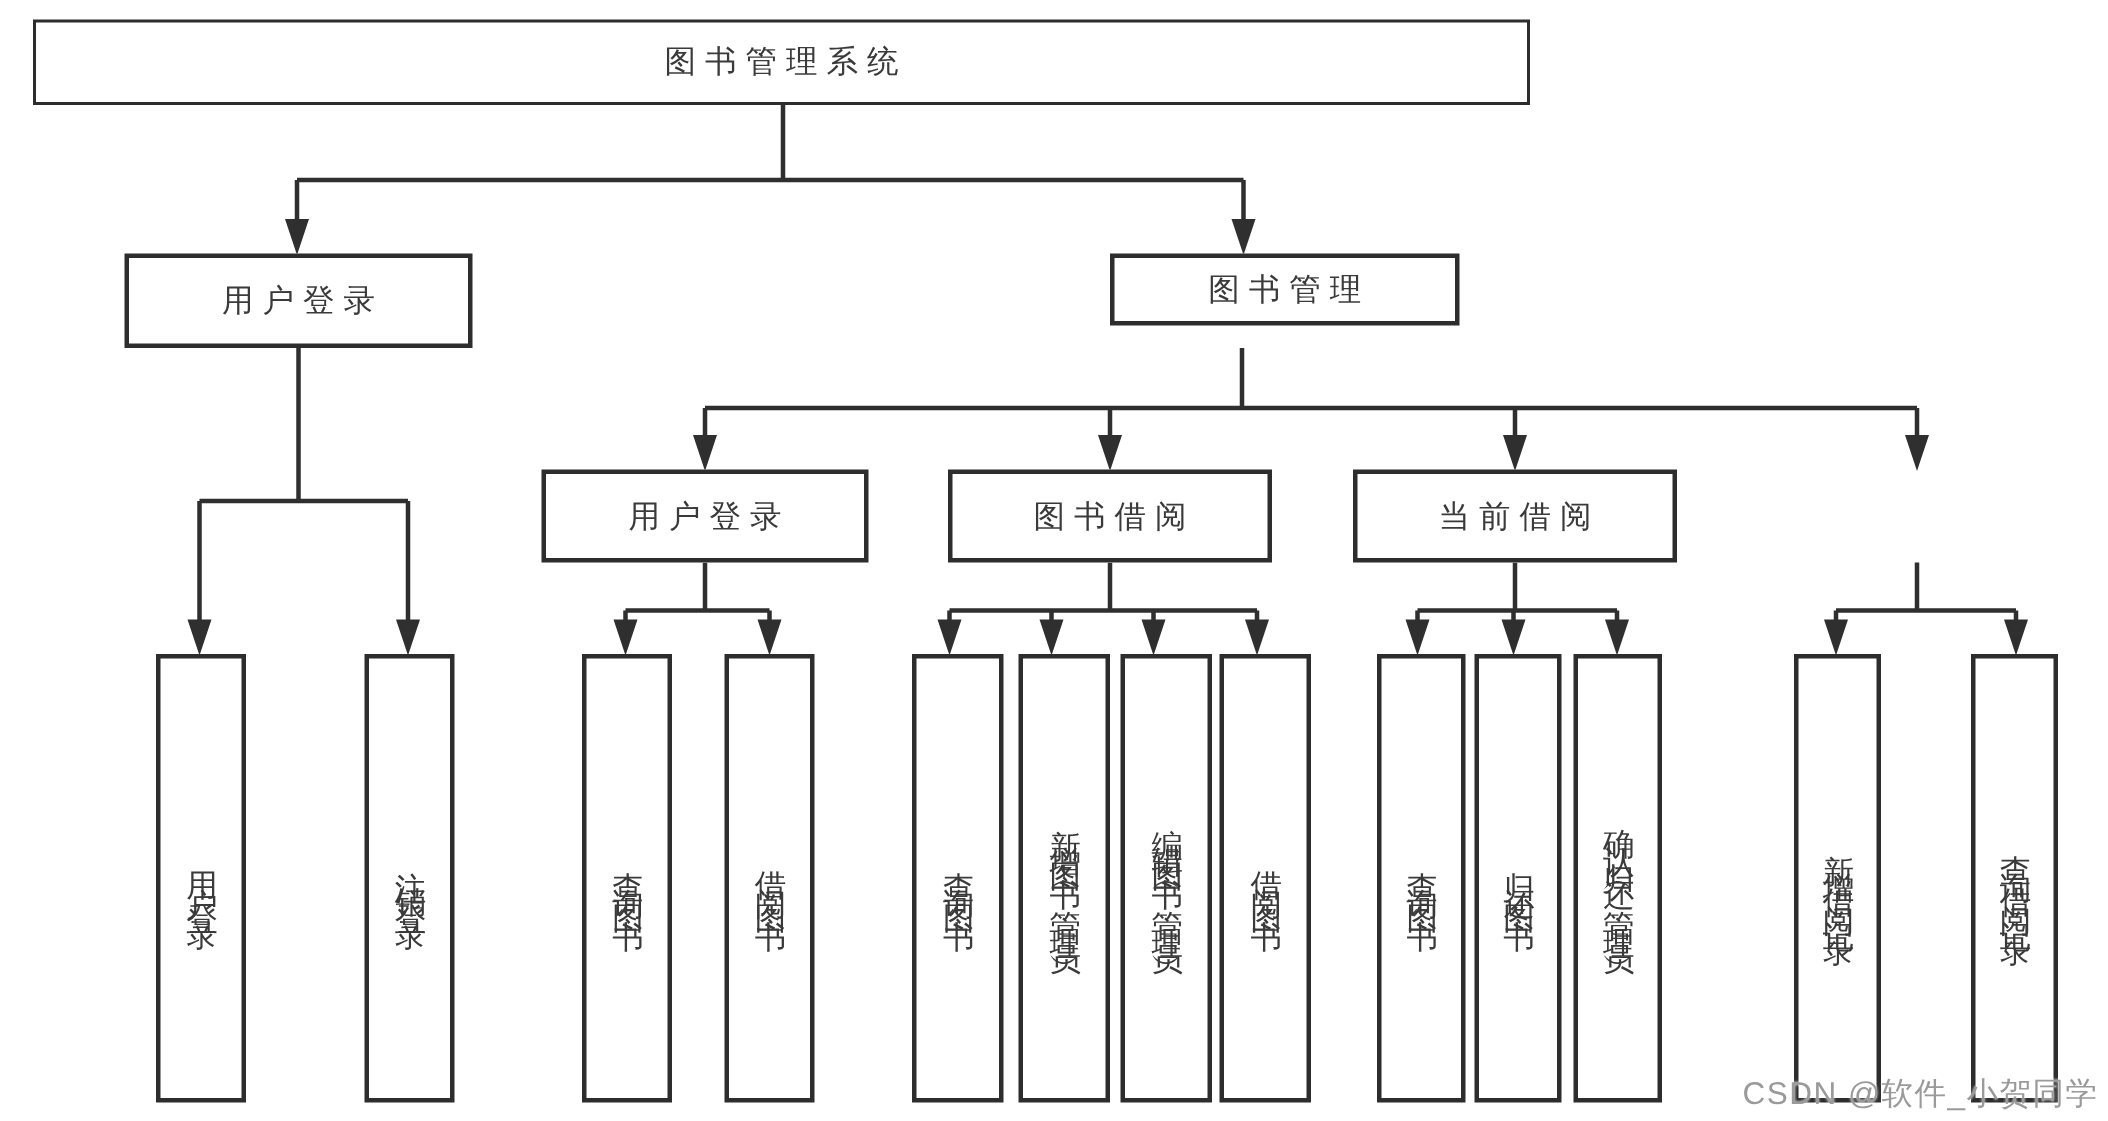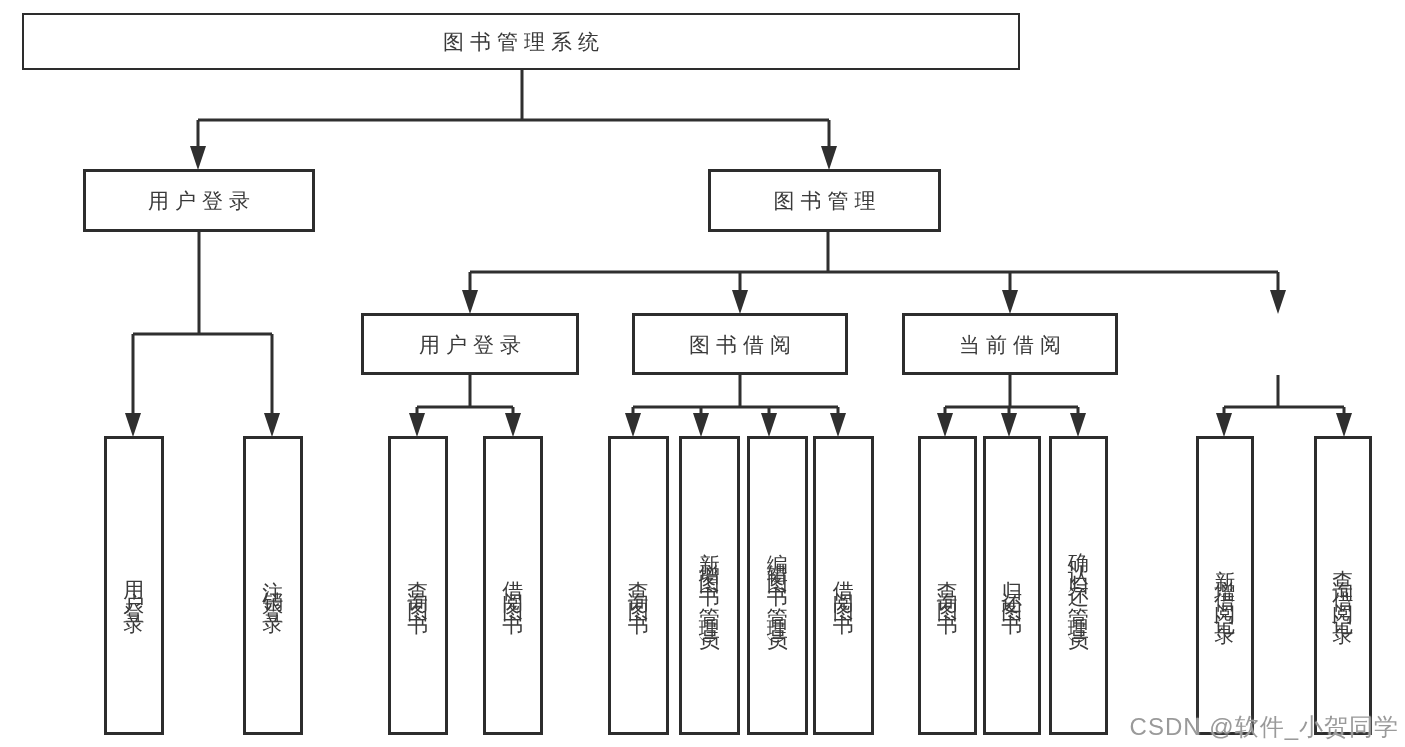--- a/index.html
+++ b/index.html
@@ -33,21 +33,21 @@
   .box.v span {
     writing-mode: vertical-rl;
     letter-spacing: 11px;
     line-height: 1.4;
     white-space: nowrap;
   }
   .watermark {
     position: absolute;
     right: 6px;
     bottom: 4px;
-    font-size: 24px;
+    font-size: 21px;
     color: #9a9a9a;
     letter-spacing: 1px;
     text-shadow: 0 0 2px #ffffff;
     white-space: nowrap;
   }
 </style>
 </head>
 <body>
 
 <div class="canvas">
@@ -92,21 +92,21 @@
     </g>
   </svg>
 
   <div class="box root h" style="left:22px; top:13px; width:998px; height:57px">
     <span>图书管理系统</span>
   </div>
 
   <div class="box h" style="left:83px; top:169px; width:232px; height:63px">
     <span>用户登录</span>
   </div>
-  <div class="box h" style="left:708px; top:169px; width:233px; height:63px">
+  <div class="box h" style="left:740px; top:169px; width:233px; height:48px">
     <span>图书管理</span>
   </div>
 
   <div class="box h" style="left:361px; top:313px; width:218px; height:62px">
     <span>用户登录</span>
   </div>
   <div class="box h" style="left:632px; top:313px; width:216px; height:62px">
     <span>图书借阅</span>
   </div>
   <div class="box h" style="left:902px; top:313px; width:216px; height:62px">

